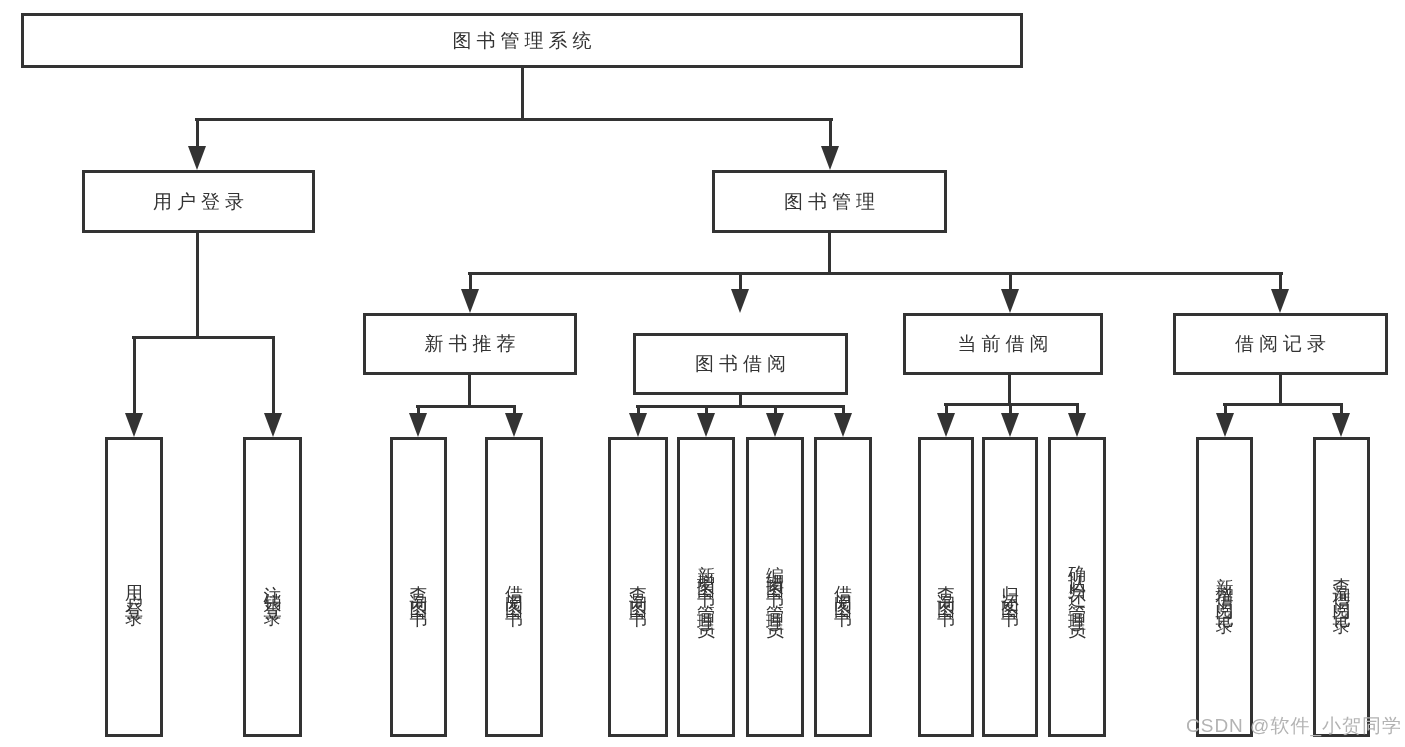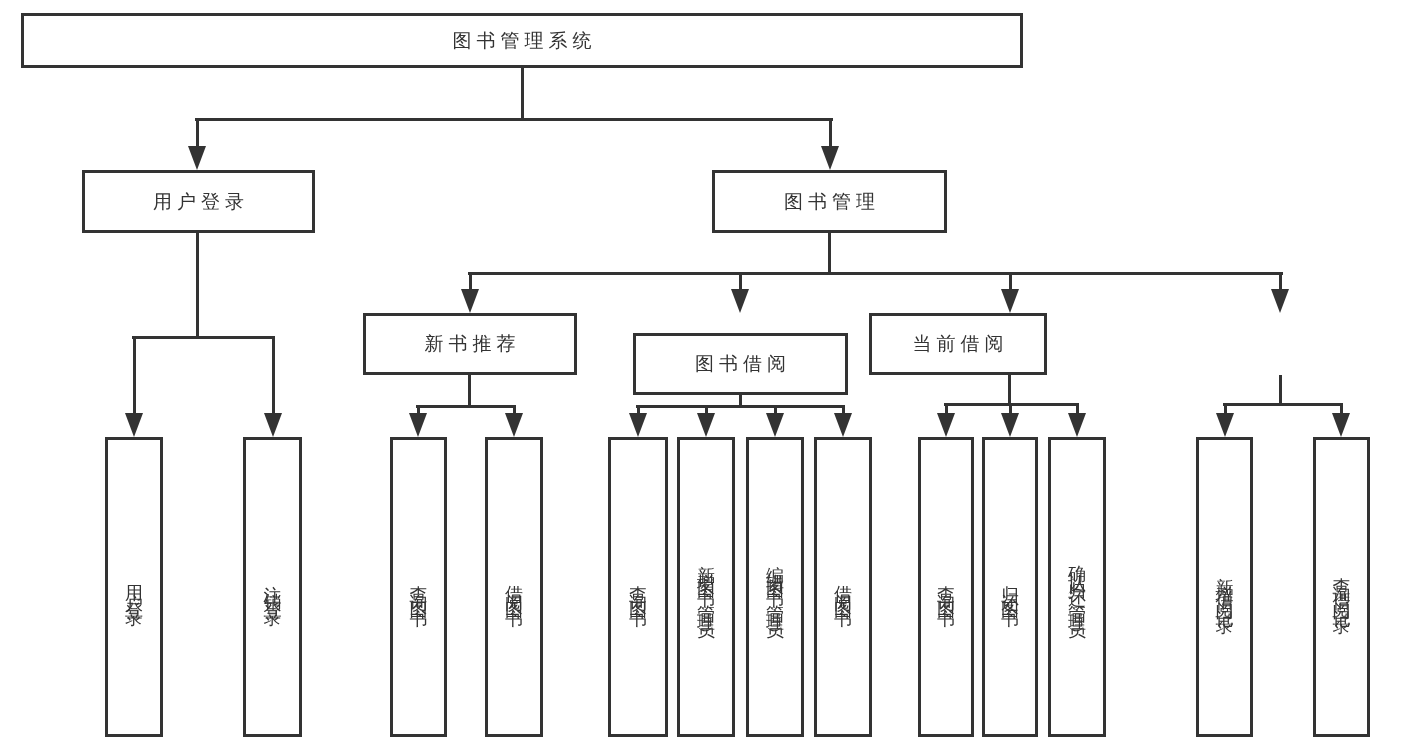--- a/index.html
+++ b/index.html
@@ -60,20 +60,21 @@
     letter-spacing: 1px;
     color: #b3b3b3;
     z-index: 10;
     white-space: nowrap;
   }
 </style>
 </head>
 <body>
 
 <div class="canvas" id="canvas">
+  <div class="watermark">CSDN @软件_小贺同学</div>
 <div class="line" style="left: 521px; top: 68px; width: 3px; height: 52px;"></div>
     <div class="line" style="left: 195px; top: 118px; width: 638px; height: 3px;"></div>
     <div class="line" style="left: 828px; top: 233px; width: 3px; height: 41px;"></div>
     <div class="line" style="left: 468px; top: 272px; width: 815px; height: 3px;"></div>
     <div class="line" style="left: 196px; top: 233px; width: 3px; height: 105px;"></div>
     <div class="line" style="left: 132px; top: 336px; width: 143px; height: 3px;"></div>
     <div class="line" style="left: 468px; top: 375px; width: 3px; height: 32px;"></div>
     <div class="line" style="left: 416px; top: 405px; width: 100px; height: 3px;"></div>
     <div class="line" style="left: 739px; top: 375px; width: 3px; height: 32px;"></div>
     <div class="line" style="left: 636px; top: 405px; width: 209px; height: 3px;"></div>
@@ -127,22 +128,25 @@
     </div>
     <div class="node h-node" style="left: 363px; top: 313px; width: 214px; height: 62px;">
       <span>新书推荐</span>
     </div>
     <div class="node h-node" style="left: 712px; top: 170px; width: 235px; height: 63px;">
       <span>图书管理</span>
     </div>
     <div class="node h-node" style="left: 633px; top: 313px; width: 215px; height: 62px; margin-top: 20px;">
       <span>图书借阅</span>
     </div>
-    <div class="node h-node" style="left: 869px; top: 313px; width: 178px; height: 62px; text-align: right;">
+    <div class="node h-node" style="left: 903px; top: 313px; width: 200px; height: 62px; text-align: right;">
       <span>当前借阅</span>
+    </div>
+    <div class="node h-node" style="left: 1173px; top: 313px; width: 215px; height: 62px;">
+      <span>借阅记录</span>
     </div>
     <div class="node v-node" style="left: 105px; top: 437px; width: 58px; height: 300px;">
       <span>用户登录</span>
     </div>
     <div class="node v-node" style="left: 243px; top: 437px; width: 59px; height: 300px;">
       <span>注销登录</span>
     </div>
     <div class="node v-node" style="left: 390px; top: 437px; width: 57px; height: 300px;">
       <span>查询图书</span>
     </div>

